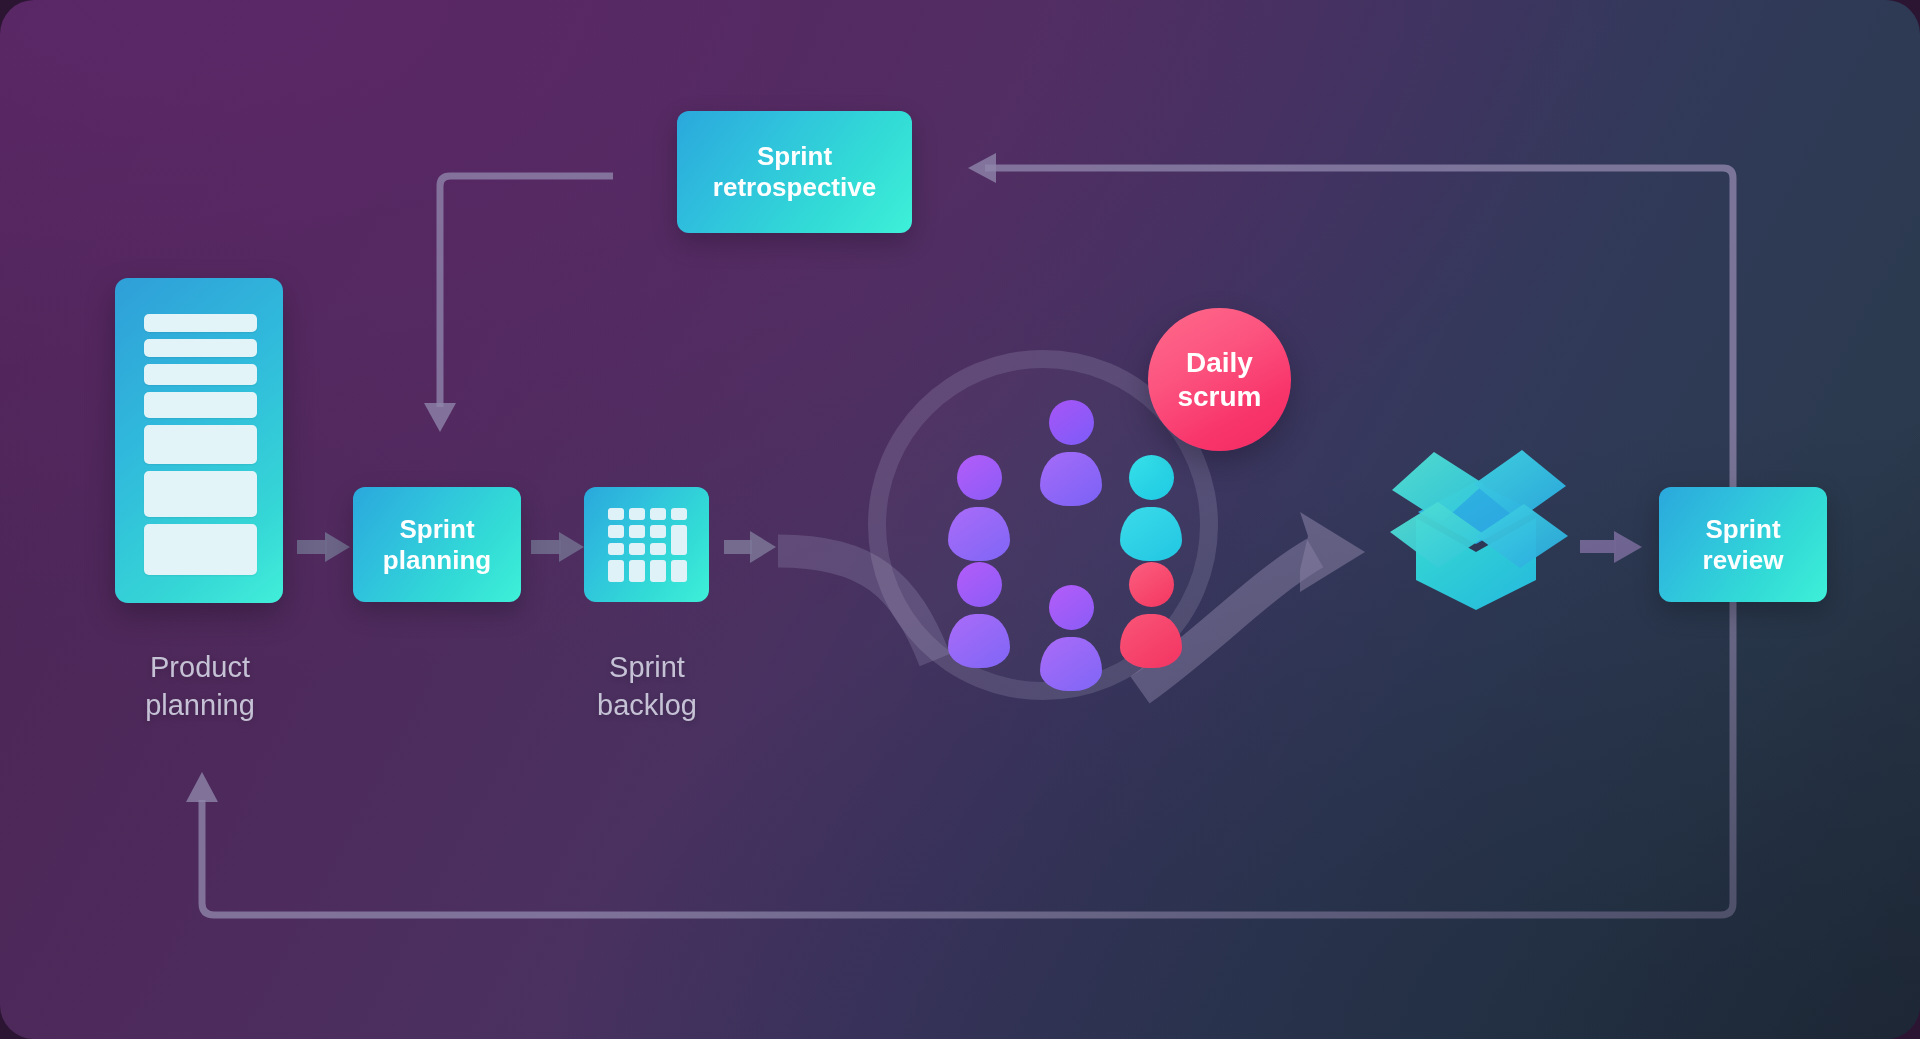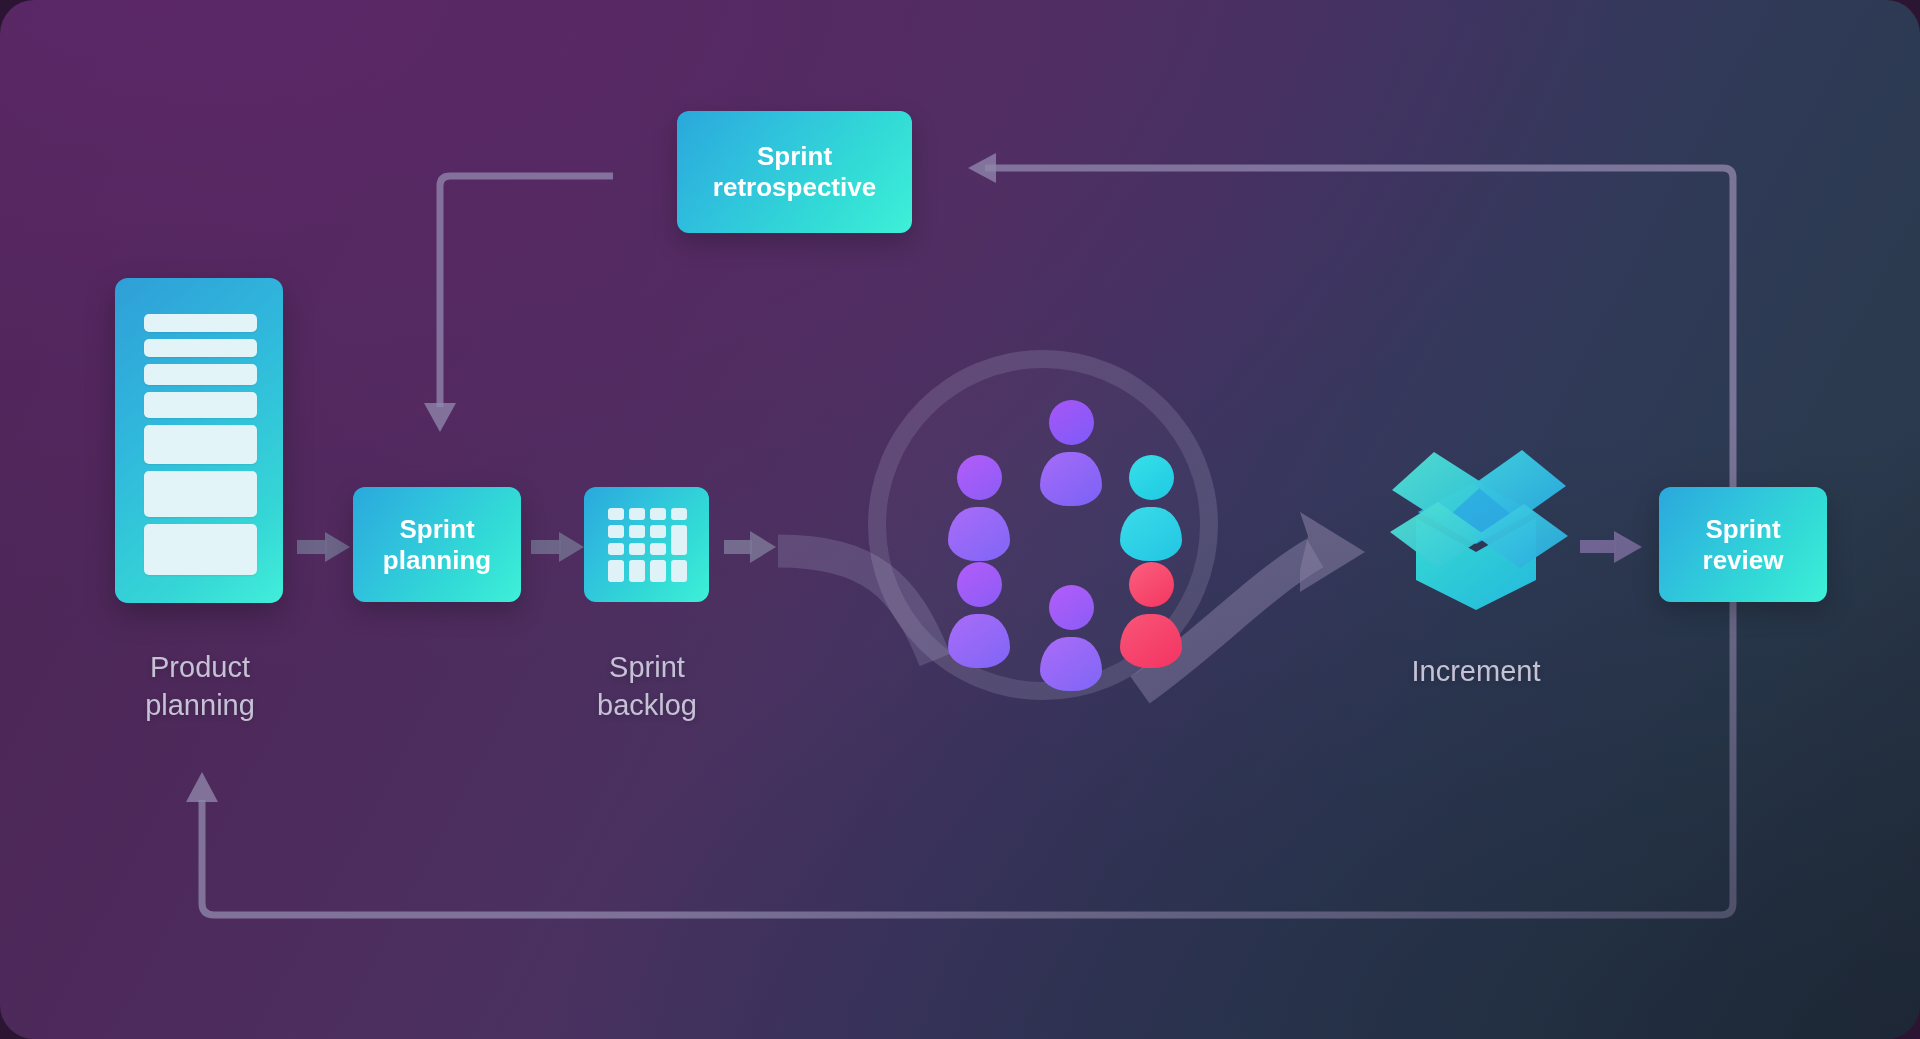--- a/index.html
+++ b/index.html
@@ -191,20 +191,22 @@
   </div>
   <div class="person" style="left:1040px; top:585px; width:62px;">
     <div class="head" style="width:45px;height:45px;background:linear-gradient(145deg,#b45cf9,#8b5cf6);"></div>
     <div class="body" style="width:62px;height:54px;background:linear-gradient(145deg,#ab6bf8,#7f66f6);"></div>
   </div>
   <div class="person" style="left:1120px; top:562px; width:62px;">
     <div class="head" style="width:45px;height:45px;background:linear-gradient(145deg,#fb5f80,#f4365f);"></div>
     <div class="body" style="width:62px;height:54px;background:linear-gradient(145deg,#fa5577,#f23462);"></div>
   </div>
 
+  <div id="daily-scrum" class="node">Daily
+scrum</div>
 
   <svg class="node" style="left:1376px; top:440px; width:200px; height:170px;" viewBox="0 0 200 170">
     <defs>
       <linearGradient id="flapL" x1="0" y1="0" x2="1" y2="1">
         <stop offset="0%" stop-color="#53e0d2"></stop>
           <stop offset="100%" stop-color="#2fc5db"></stop>
       </linearGradient>
       <linearGradient id="flapR" x1="0" y1="0" x2="1" y2="1">
         <stop offset="0%" stop-color="#3fd2e0"></stop>
           <stop offset="100%" stop-color="#2aa9e0"></stop>
@@ -224,18 +226,17 @@
     <path d="M 42 72 L 100 104 L 158 72 L 100 42 Z" fill="url(#innerTop)"></path>
 
     <path d="M 16 50 L 58 12 L 108 44 L 66 82 Z" fill="url(#flapL)" opacity="0.97" rx="6"></path>
 
     <path d="M 98 44 L 146 10 L 190 46 L 142 80 Z" fill="url(#flapR)" opacity="0.97"></path>
 
     <path d="M 14 92 L 62 62 L 110 96 L 62 128 Z" fill="url(#flapL)" opacity="0.95"></path>
 
     <path d="M 100 96 L 148 64 L 192 96 L 144 128 Z" fill="url(#flapR)" opacity="0.95"></path>
   </svg>
-  <div class="caption" style="left:1346px; top:652px; width:260px;">Increment</div>
 
   <div class="node card grad-cyan card-lbl" style="left:1659px; top:487px; width:168px; height:115px; font-size:26px;">Sprint
 review</div>
 
 </div>
 
 </body></html>

